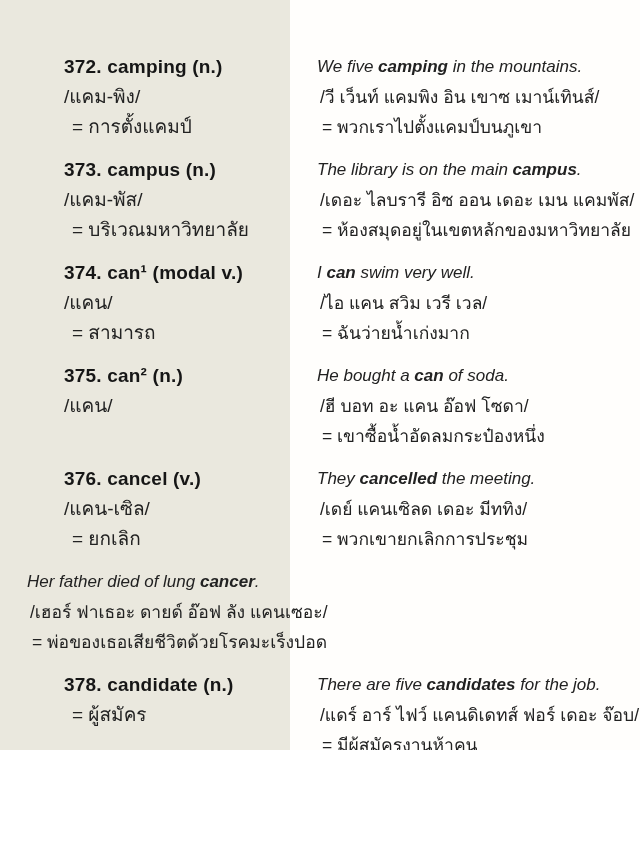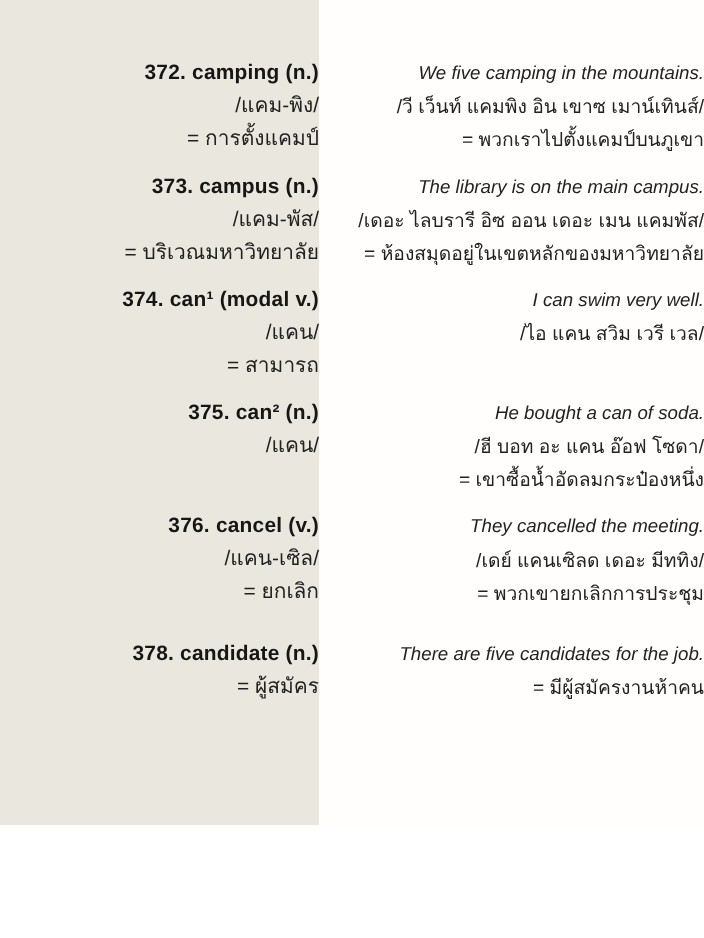--- a/index.html
+++ b/index.html
@@ -4,21 +4,20 @@
 <style>
   html, body { margin: 0; padding: 0; background: #ffffff; }
   .page {
     position: relative;
     width: 640px;
     height: 750px;
     background: #fffefc;
     overflow: hidden;
     font-family: "Liberation Sans", sans-serif;
     color: #1c1c1c;
-    text-align: right;
   }
   .bg-left {
     position: absolute;
     left: 0; top: 0;
     width: 290px;
     height: 100%;
     background: #eae8de;
   }
   .content {
     position: absolute;
@@ -59,21 +58,21 @@
   .meaning {
     font-size: 19px;
     color: #222222;
     padding-left: 8px;
   }
   .example {
     font-style: italic;
     font-size: 17px;
     color: #222222;
   }
-  .example .kw { font-weight: 400; }
+  .example .kw { font-weight: 700; }
   .ex-pron {
     font-size: 17.5px;
     color: #222222;
     padding-left: 3px;
   }
   .ex-meaning {
     font-size: 17.5px;
     color: #222222;
     padding-left: 5px;
   }
@@ -123,20 +122,21 @@
 
     <div class="entry">
       <div class="entry-left">
         <div class="word">374. can¹ (modal v.)</div>
         <div class="pron">/แคน/</div>
         <div class="meaning">= สามารถ</div>
       </div>
       <div class="entry-right">
         <div class="example"><span>I </span><span class="kw">can</span><span> swim very well.</span></div>
         <div class="ex-pron">/ไอ แคน สวิม เวรี เวล/</div>
+        <div class="ex-meaning">= ฉันว่ายน้ำเก่งมาก</div>
       </div>
     </div>
 
     <div class="entry">
       <div class="entry-left">
         <div class="word">375. can² (n.)</div>
         <div class="pron">/แคน/</div>
       </div>
       <div class="entry-right">
         <div class="example"><span>He bought a </span><span class="kw">can</span><span> of soda.</span></div>
@@ -152,29 +152,35 @@
         <div class="meaning">= ยกเลิก</div>
       </div>
       <div class="entry-right">
         <div class="example"><span>They </span><span class="kw">cancelled</span><span> the meeting.</span></div>
         <div class="ex-pron">/เดย์ แคนเซิลด เดอะ มีททิง/</div>
         <div class="ex-meaning">= พวกเขายกเลิกการประชุม</div>
       </div>
     </div>
 
     <div class="entry">
+      <div class="entry-right">
+        <div class="example"><span>Her father died of lung </span><span class="kw">cancer</span><span>.</span></div>
+        <div class="ex-pron">/เฮอร์ ฟาเธอะ ดายด์ อ๊อฟ ลัง แคนเซอะ/</div>
+        <div class="ex-meaning">= พ่อของเธอเสียชีวิตด้วยโรคมะเร็งปอด</div>
+      </div>
     </div>
 
     <div class="entry">
       <div class="entry-left">
         <div class="word">378. candidate (n.)</div>
         <div class="meaning">= ผู้สมัคร</div>
       </div>
       <div class="entry-right">
         <div class="example"><span>There are five </span><span class="kw">candidates</span><span> for the job.</span></div>
+        <div class="ex-pron">/แดร์ อาร์ ไฟว์ แคนดิเดทส์ ฟอร์ เดอะ จ๊อบ/</div>
         <div class="ex-meaning">= มีผู้สมัครงานห้าคน</div>
       </div>
     </div>
 
   </div>
 
   <div class="footer">© Bright EngMath</div>
 </div>
 
 </body></html>

